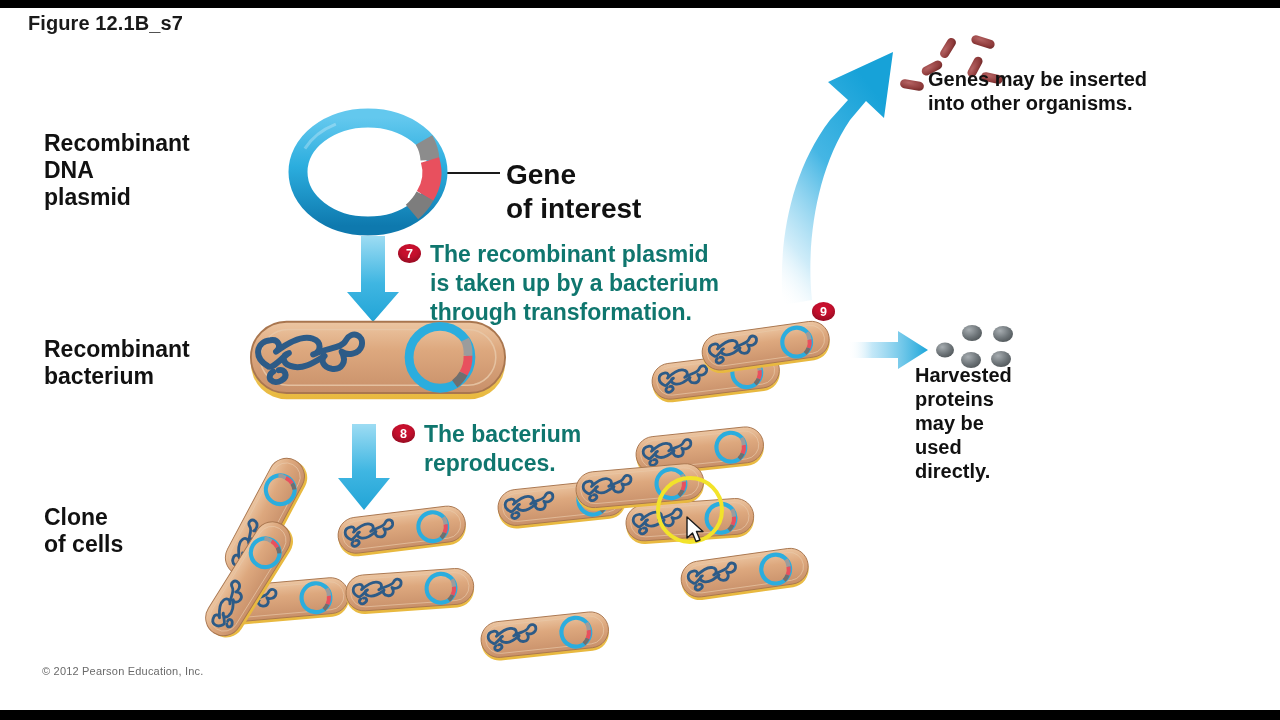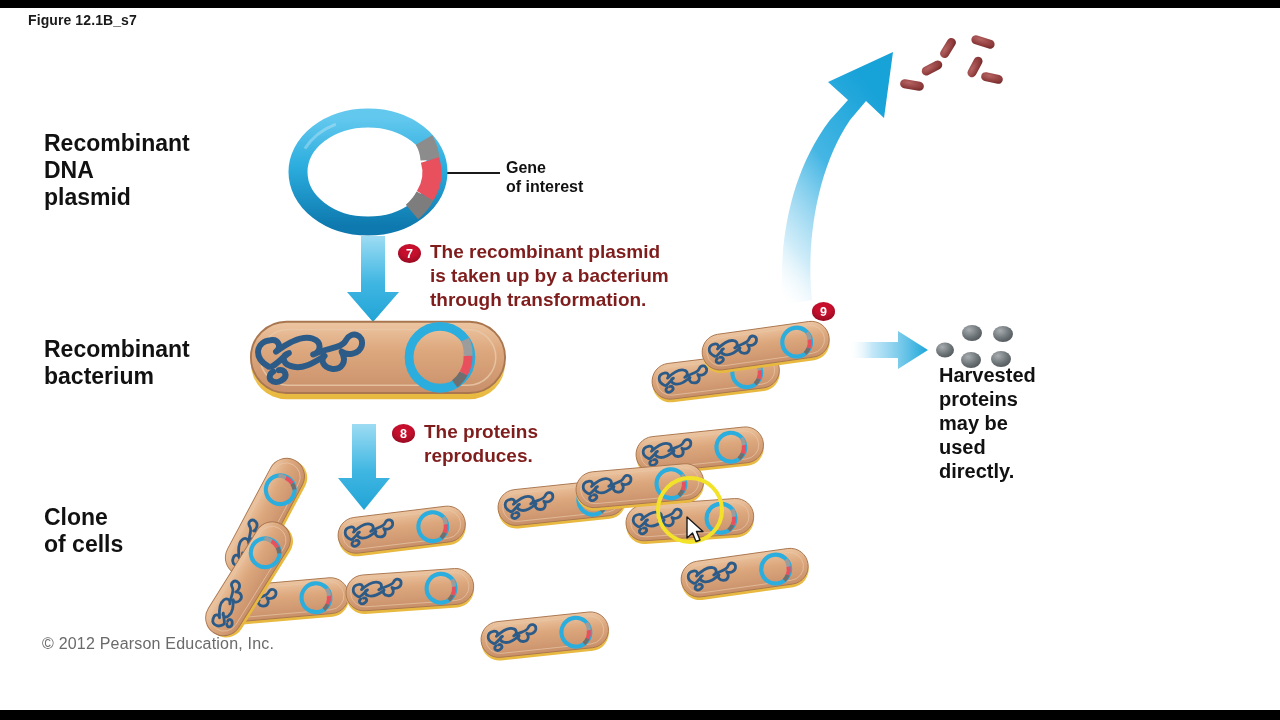--- a/index.html
+++ b/index.html
@@ -25,45 +25,45 @@
     height: 8px;
     background: #000000;
   }
   .bar.top { top: 0; }
   .bar.bottom { bottom: 0; height: 10px; }
 
   .fig-label {
     position: absolute;
     left: 28px;
     top: 12px;
-    font-size: 14px;
+    font-size: 20px;
     font-weight: bold;
     letter-spacing: .1px;
     color: #1a1a1a;
   }
   .copyright {
     position: absolute;
     left: 42px;
-    top: 635px;
-    font-size: 16px;
+    top: 665px;
+    font-size: 11px;
     color: #6a6a6a;
     letter-spacing: .2px;
   }
 
   .side-label {
     position: absolute;
     font-size: 23px;
     font-weight: bold;
     line-height: 1.17;
     color: #111111;
     white-space: pre-line;
   }
   .gene-label {
     position: absolute;
-    font-size: 16px;
+    font-size: 28px;
     font-weight: bold;
     line-height: 1.2;
     color: #111111;
     white-space: pre-line;
   }
   .leader {
     position: absolute;
     height: 2px;
     background: #1a1a1a;
   }
@@ -85,24 +85,24 @@
     font-size: 12.5px;
     font-weight: bold;
     display: flex;
     align-items: center;
     justify-content: center;
     margin-top: 4px;
     box-shadow: inset 0 -3px 5px rgba(0,0,0,.25);
   }
   .badge.solo { margin-top: 0; }
   .step-text {
-    font-size: 19px;
+    font-size: 23px;
     font-weight: bold;
     line-height: 1.26;
-    color: #7f1d1d;
+    color: #0f766e;
     white-space: pre-line;
   }
   .right-text {
     position: absolute;
     font-size: 20px;
     font-weight: bold;
     line-height: 1.2;
     color: #111111;
     white-space: pre-line;
   }
@@ -394,30 +394,32 @@
 
   <div class="step" style="left:398px; top:240px;">
     <div class="badge">7</div>
     <div class="step-text">The recombinant plasmid
 is taken up by a bacterium
 through transformation.</div>
   </div>
 
   <div class="step" style="left:392px; top:420px;">
     <div class="badge">8</div>
-    <div class="step-text">The proteins
+    <div class="step-text">The bacterium
 reproduces.</div>
   </div>
 
   <div class="step" style="left:812px; top:302px;">
     <div class="badge solo">9</div>
   </div>
 
-
-  <div class="right-text" style="left:915px; top:363px;margin-left:24px;">Harvested
+  <div class="right-text" style="left:928px; top:67px;">Genes may be inserted
+into other organisms.</div>
+
+  <div class="right-text" style="left:915px; top:363px;">Harvested
 proteins
 may be
 used
 directly.</div>
 
   <svg class="cursor" style="left:686px; top:516px;" width="22" height="30">
     <path d="M1,1 L1,22 L6.5,17 L10,25.5 L14,24 L10.5,15.5 L17,15.5 Z" fill="#ffffff" stroke="#1a1a1a" stroke-width="1.4" stroke-linejoin="round"></path>
   </svg>
 
 </div>

